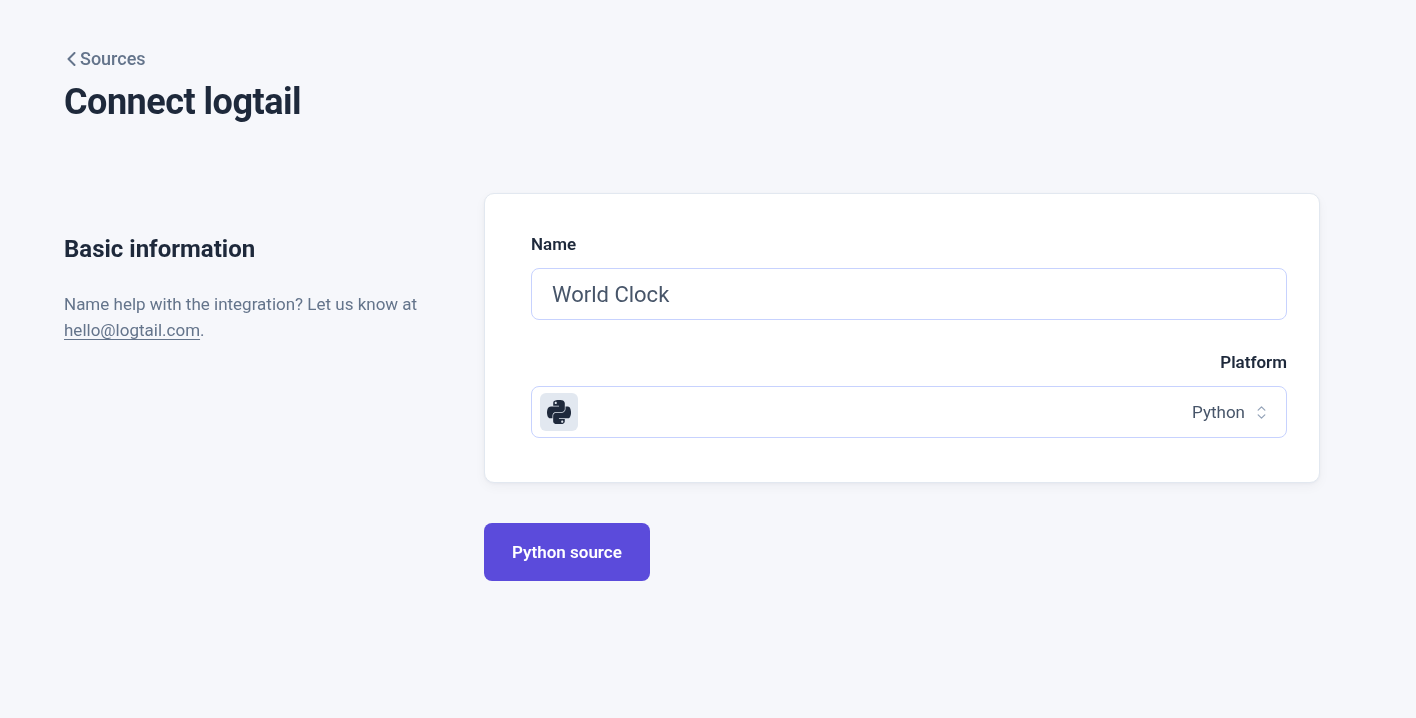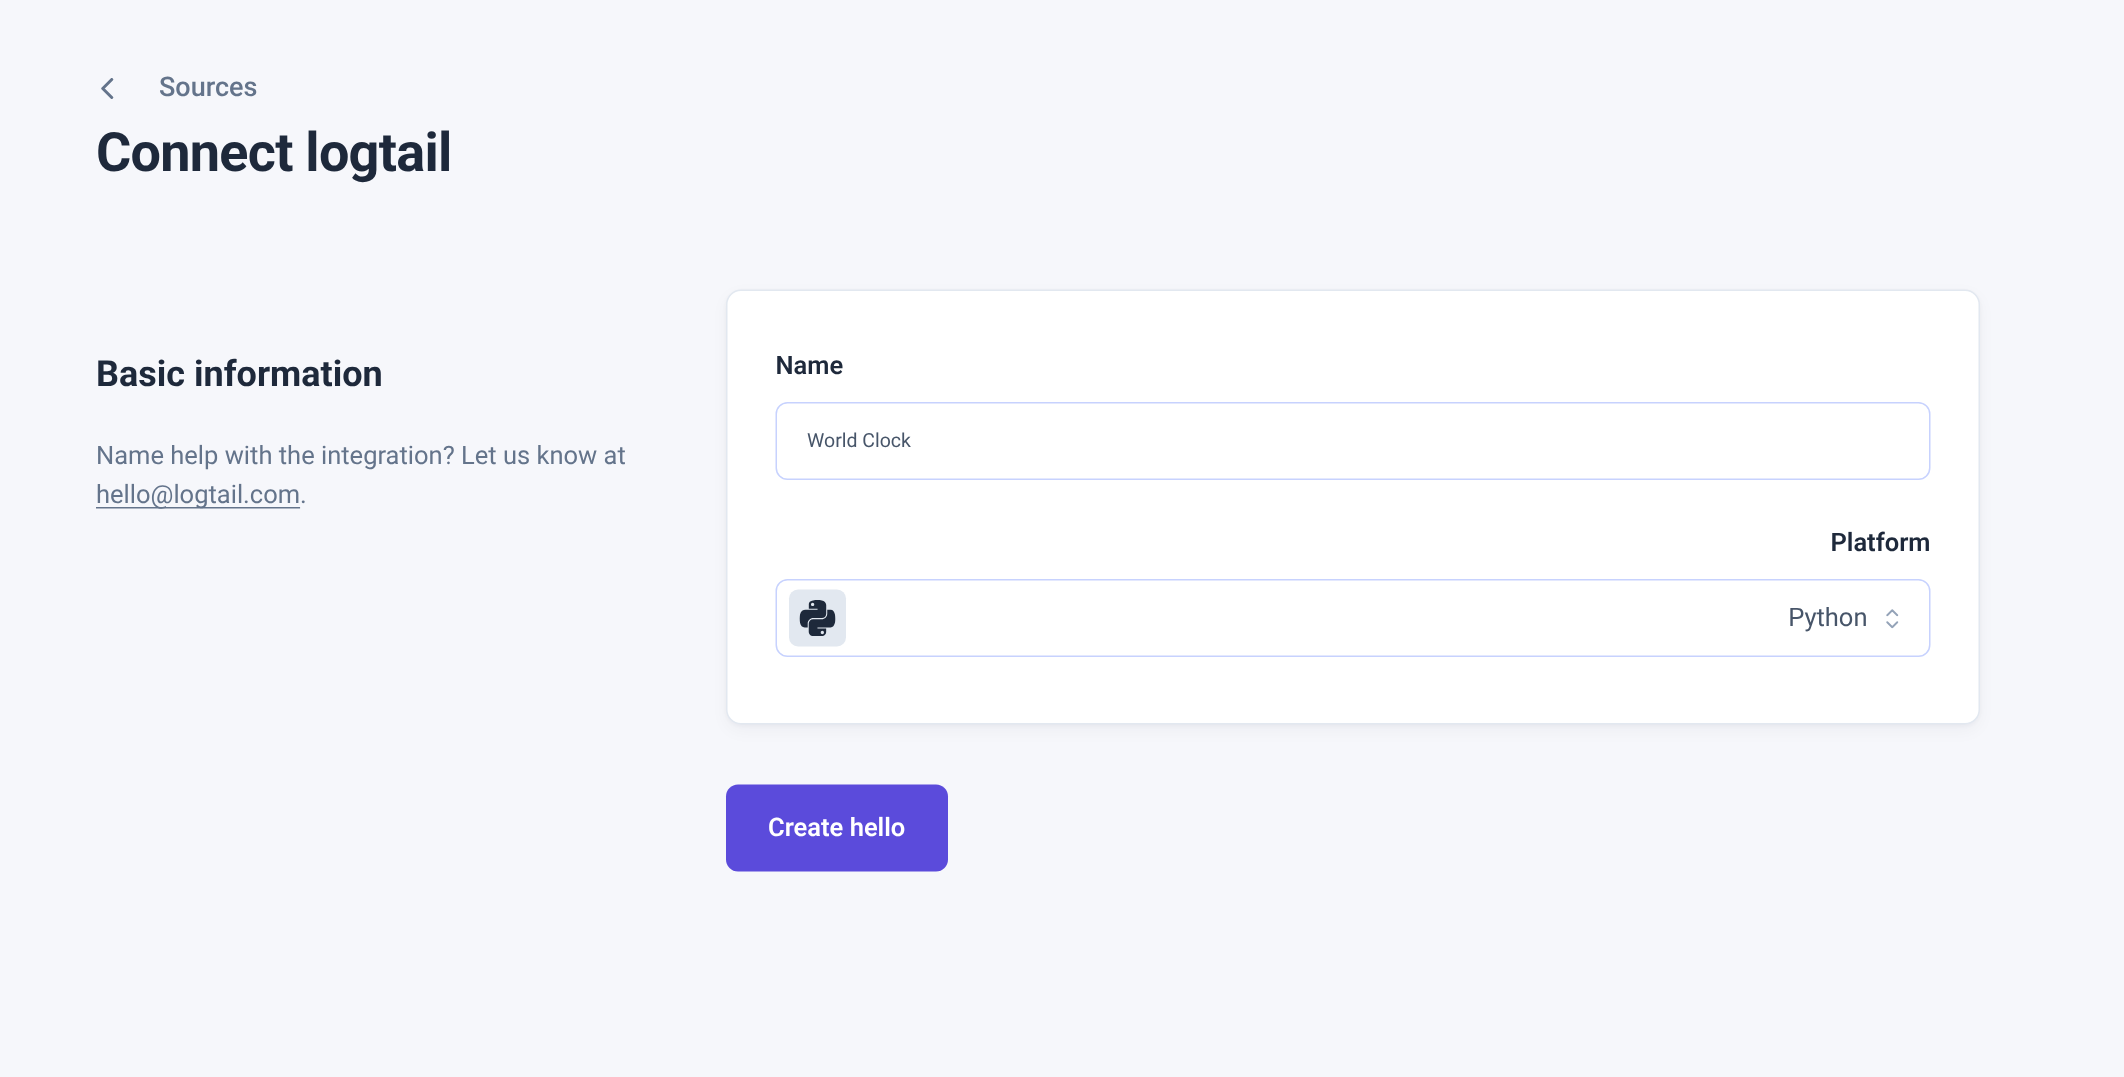--- a/index.html
+++ b/index.html
@@ -16,21 +16,21 @@
     }
     .page {
       padding: 48px 64px;
     }
     .header {
       margin-bottom: 70px;
     }
     .breadcrumb {
       display: flex;
       align-items: center;
-      gap: 28px;
+      gap: 2px;
       margin-bottom: 12px;
       cursor: pointer;
       width: fit-content;
     }
     .breadcrumb .chevron {
       width: 14px;
       height: 14px;
       display: flex;
       align-items: center;
       justify-content: center;
@@ -82,39 +82,40 @@
     .card {
       background: #ffffff;
       border-radius: 10px;
       border: 1px solid #e2e8f0;
       box-shadow: 0 1px 3px rgba(15, 23, 42, 0.04), 0 4px 12px rgba(15, 23, 42, 0.04);
       padding: 40px 32px 44px 32px;
       margin-bottom: 40px;
     }
     .field {
       margin-bottom: 32px;
+      margin-left: 14px;
     }
     .field:last-child {
       margin-bottom: 0;
       text-align: right;
     }
     .field-label {
       display: block;
       font-size: 17px;
       font-weight: 600;
       color: #1e293b;
       margin-bottom: 14px;
     }
     .text-input {
       width: 100%;
       height: 52px;
       border: 1px solid #c7d2fe;
       border-radius: 8px;
       padding: 0 20px;
-      font-size: 13px;
+      font-size: 22px;
       color: #475569;
       font-family: inherit;
       background: #ffffff;
       outline: none;
     }
     .select-wrap {
       width: 100%;
       height: 52px;
       border: 1px solid #c7d2fe;
       border-radius: 8px;
@@ -215,16 +216,16 @@
                   <path d="M1 5L5 1L9 5" stroke="#94a3b8" stroke-width="1.5" stroke-linecap="round" stroke-linejoin="round" fill="none"></path>
                 </svg>
               <svg viewBox="0 0 10 6">
                   <path d="M1 1L5 5L9 1" stroke="#94a3b8" stroke-width="1.5" stroke-linecap="round" stroke-linejoin="round" fill="none"></path>
                 </svg>
             </span>
           </div>
         </div>
       </div>
 
-      <button class="primary-button">Create hello</button>
+      <button class="primary-button">Python source</button>
     </main>
   </div>
 </div>
 
 </body></html>

